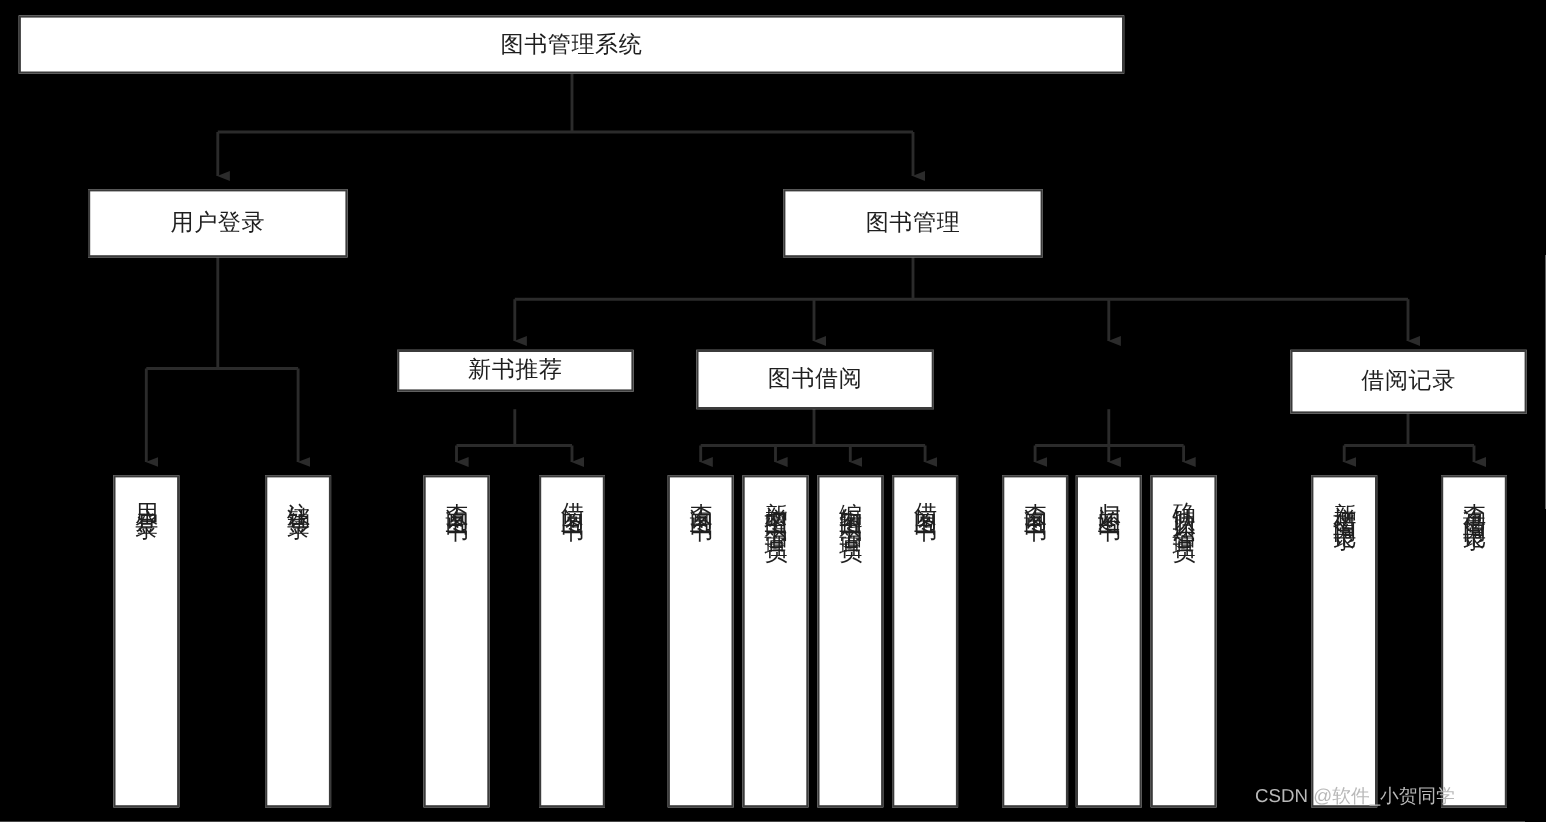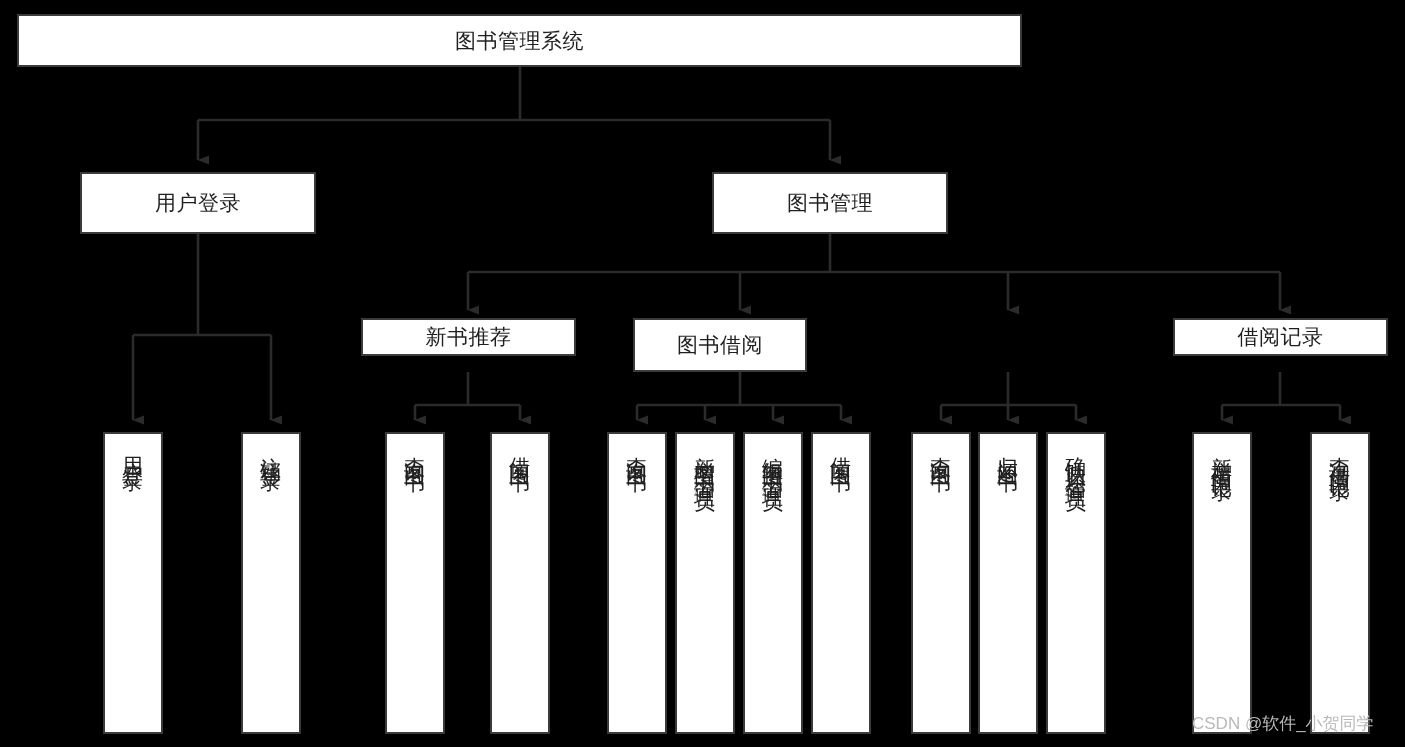--- a/index.html
+++ b/index.html
@@ -51,21 +51,21 @@
     writing-mode: vertical-rl;
     text-orientation: upright;
     font-size: 21px;
     color: #1f1f1f;
     letter-spacing: 5px;
     line-height: 1;
     white-space: nowrap;
   }
   .watermark {
     position: absolute;
-    left: 1192px;
+    left: 1141px;
     top: 712px;
     font-size: 17px;
     color: #b9b9b9;
     white-space: nowrap;
     user-select: none;
     text-align: right;
   }
 </style>
 </head>
 <body>
@@ -132,26 +132,26 @@
   </div>
 
   <div class="node-box" style="left:712px; top:172px; width:236px; height:62px;">
     <span class="node-label-h">图书管理</span>
   </div>
 
   <div class="node-box" style="left:361px; top:318px; width:215px; height:38px;">
     <span class="node-label-h">新书推荐</span>
   </div>
 
-  <div class="node-box" style="left:633px; top:318px; width:174px; height:54px;">
+  <div class="node-box" style="left:633px; top:318px; width:216px; height:54px;">
     <span class="node-label-h">图书借阅</span>
   </div>
 
 
-  <div class="node-box" style="left:1173px; top:318px; width:215px; height:38px;">
+  <div class="node-box" style="left:1173px; top:318px; width:215px; height:58px;">
     <span class="node-label-h">借阅记录</span>
   </div>
 
   <div class="node-box vertical" style="left:103px; top:432px; width:60px; height:302px;">
     <span class="node-label-v">用户登录</span>
   </div>
 
   <div class="node-box vertical" style="left:241px; top:432px; width:60px; height:302px;">
     <span class="node-label-v">注销登录</span>
   </div>

